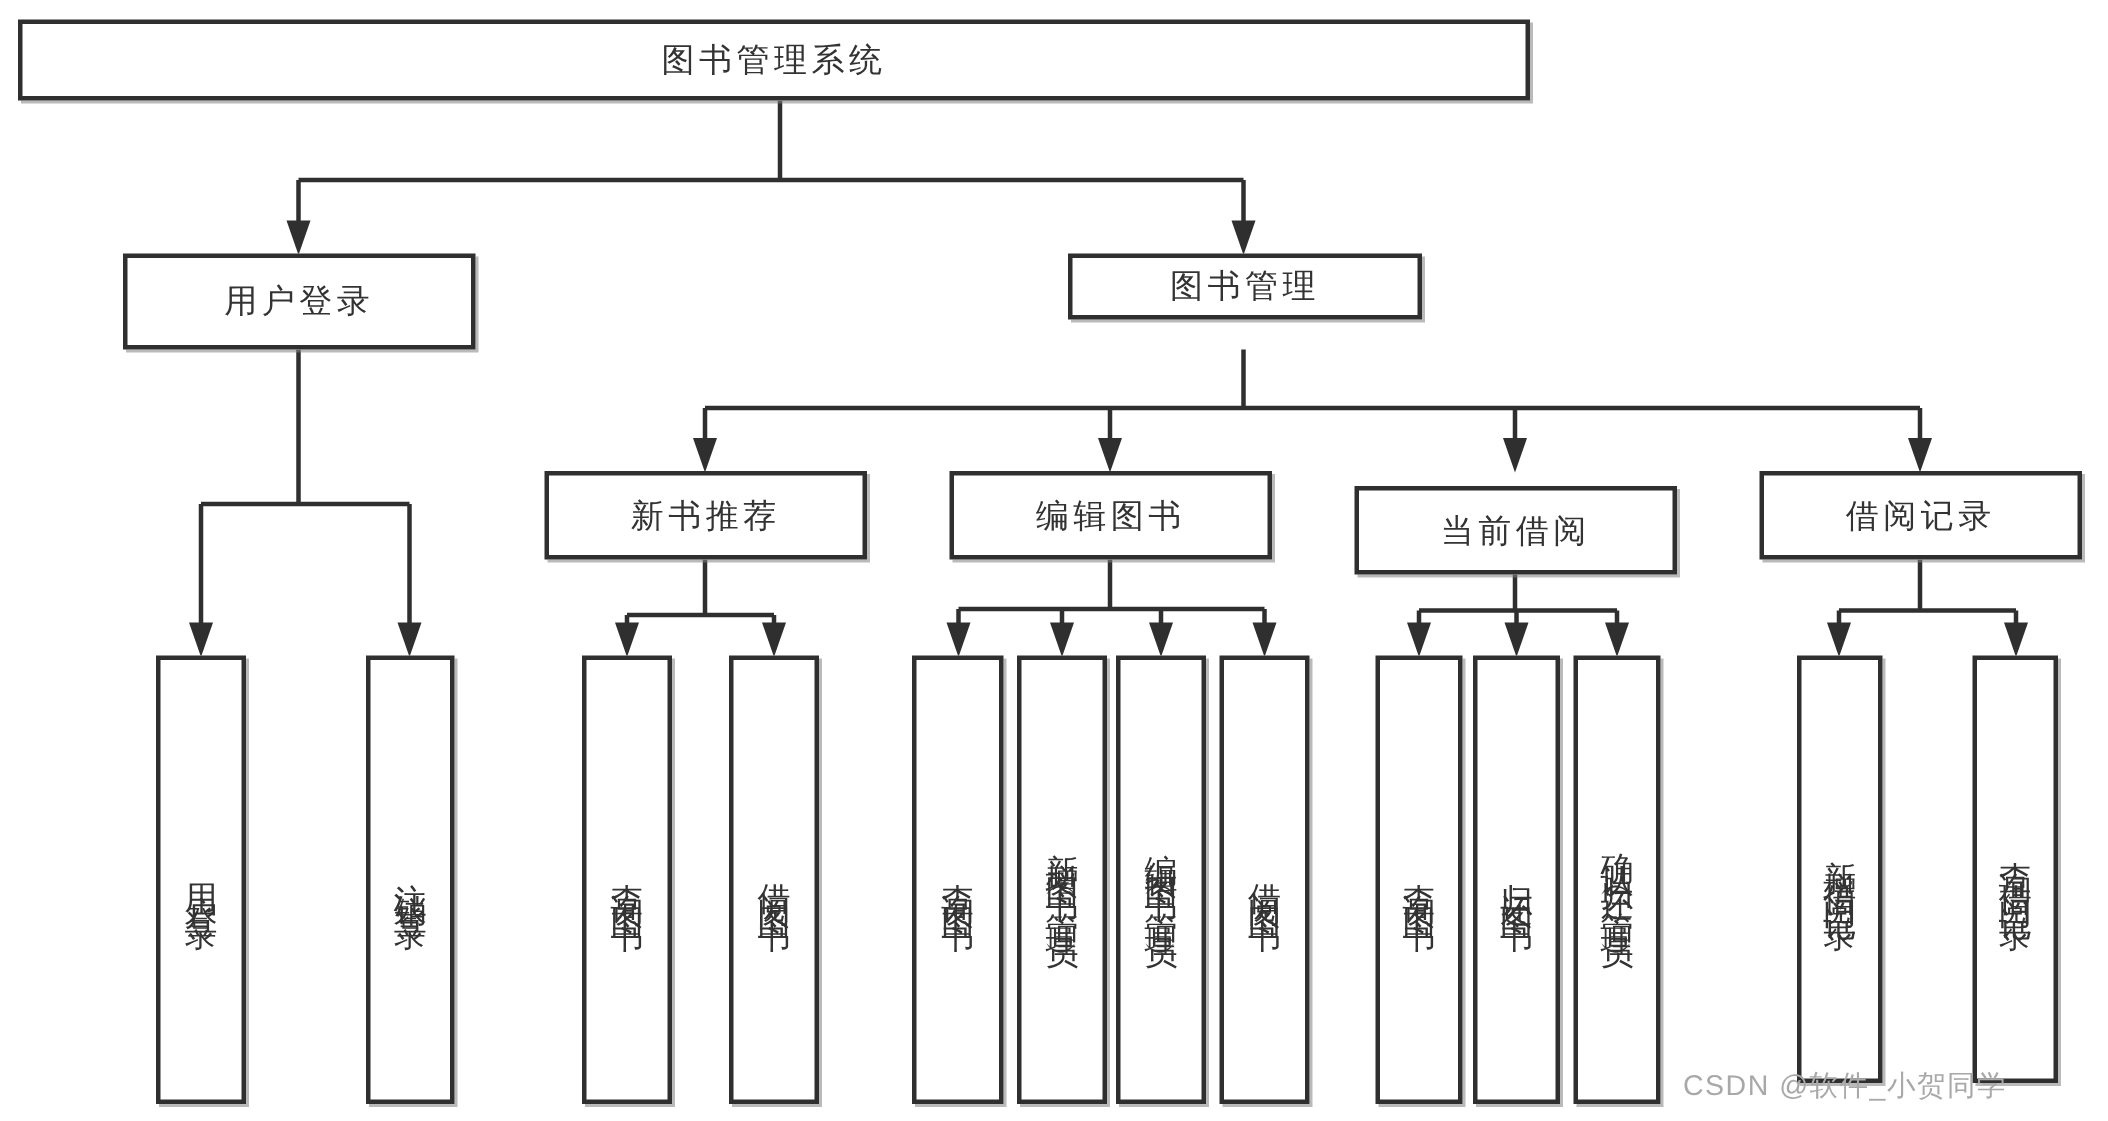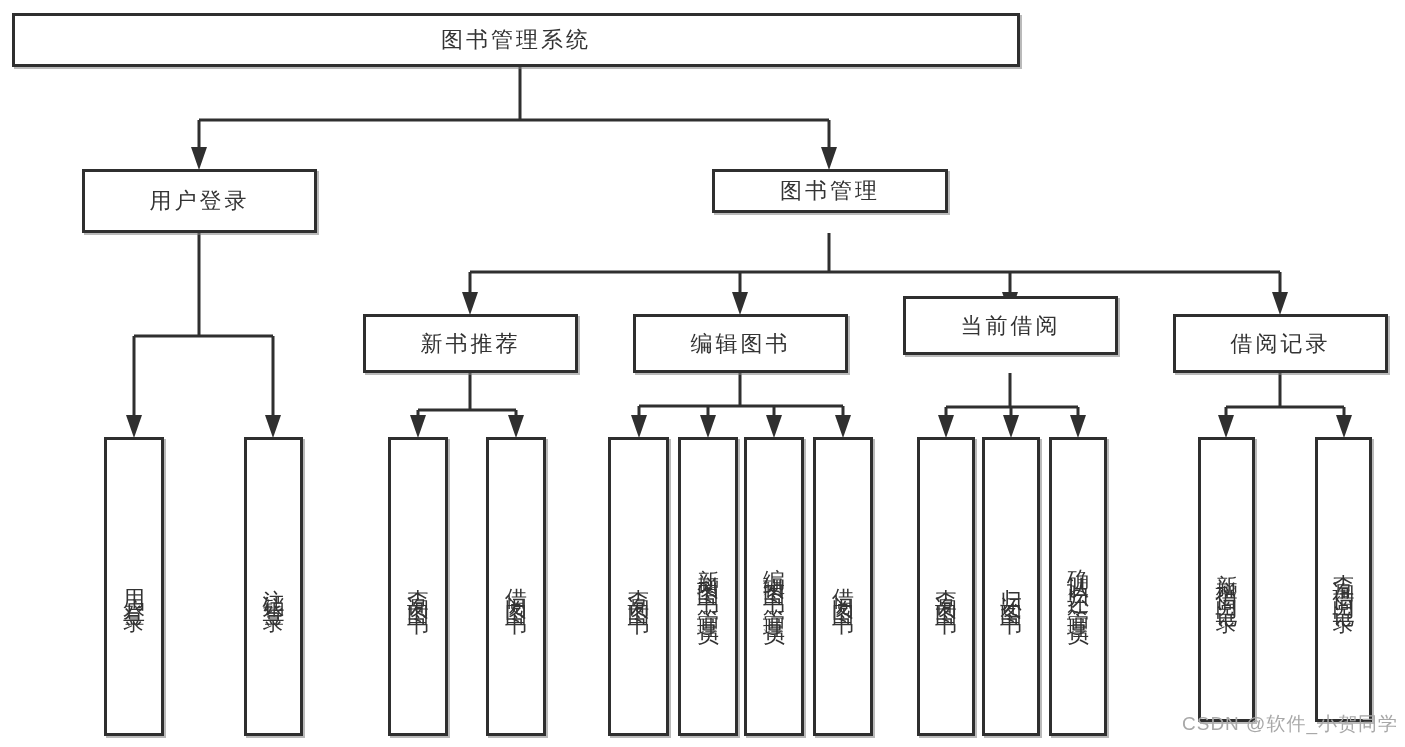--- a/index.html
+++ b/index.html
@@ -38,21 +38,21 @@
   .vnode span {
     writing-mode: vertical-rl;
     text-orientation: mixed;
     font-size: 22px;
     letter-spacing: 8px;
     line-height: 1;
     color: #333333;
   }
   .watermark {
     position: absolute;
-    left: 1182px;
+    left: 1122px;
     top: 711px;
     font-size: 19px;
     letter-spacing: 1px;
     color: #a8a8a8;
     white-space: nowrap;
     z-index: 2;
   }
 </style>
 </head>
 <body>
@@ -105,21 +105,21 @@
   <div class="node hnode" style="left:712px; top:169px; width:236px; height:44px;">
     <span>图书管理</span>
   </div>
 
   <div class="node hnode" style="left:363px; top:314px; width:215px; height:59px;text-align:center;">
     <span>新书推荐</span>
   </div>
   <div class="node hnode" style="left:633px; top:314px; width:215px; height:59px;">
     <span>编辑图书</span>
   </div>
-  <div class="node hnode" style="left:903px; top:296px; width:215px; height:59px;">
+  <div class="node hnode" style="left:903px; top:324px; width:215px; height:59px;">
     <span>当前借阅</span>
   </div>
   <div class="node hnode" style="left:1173px; top:314px; width:215px; height:59px;">
     <span>借阅记录</span>
   </div>
 
   <div class="node vnode" style="left:104px; top:437px; width:60px; height:299px;">
     <span>用户登录</span>
   </div>
   <div class="node vnode" style="left:244px; top:437px; width:59px; height:299px;">

